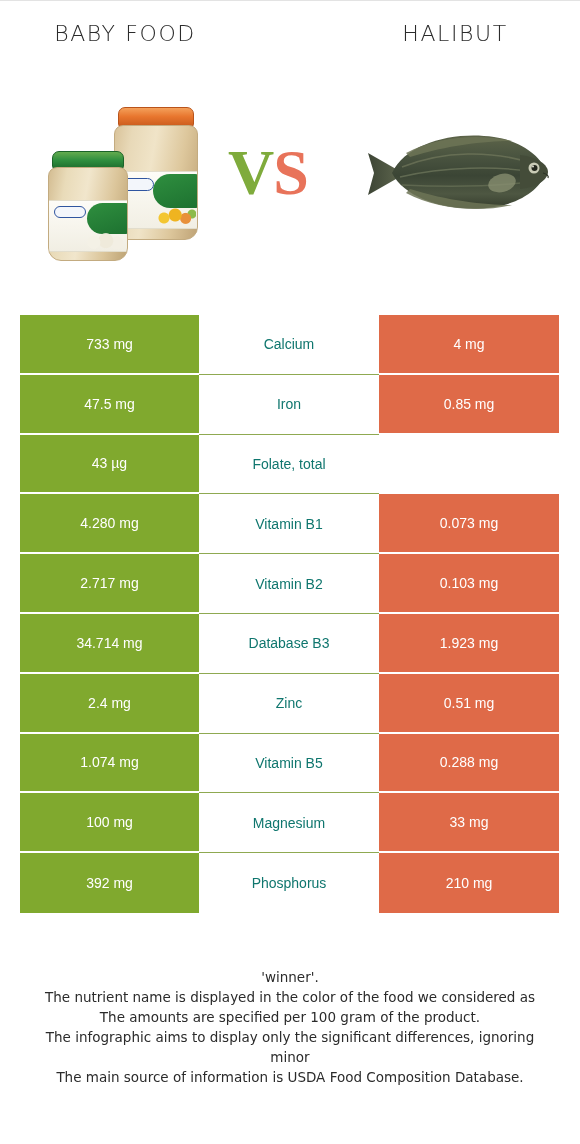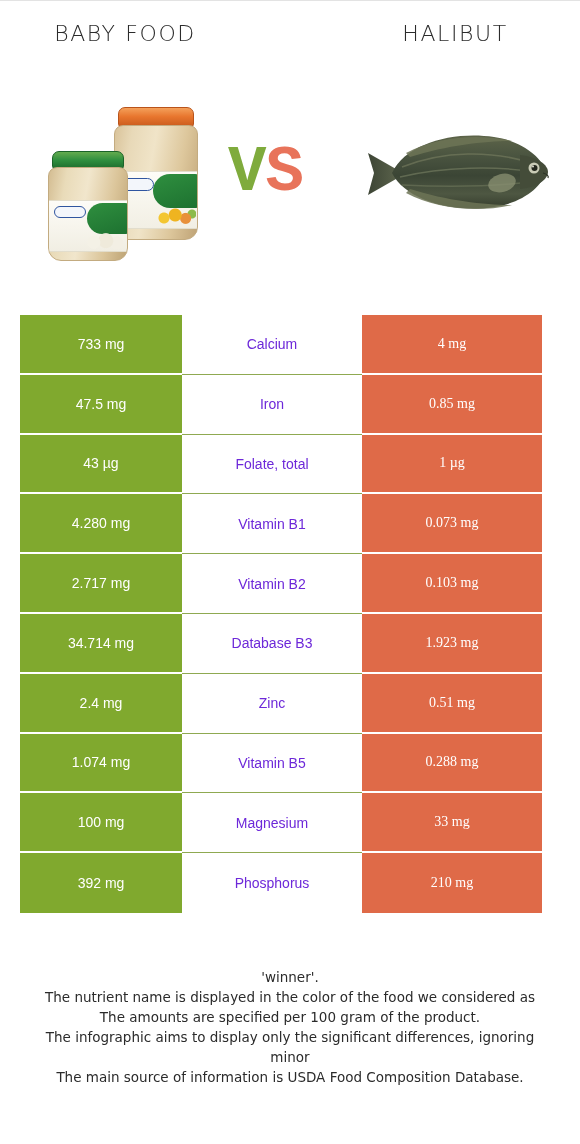--- a/index.html
+++ b/index.html
@@ -181,21 +181,21 @@
 
   
   .vs {
     position: absolute;
     left: 228px;
     top: 52px;
     font-size: 64px;
     font-weight: 700;
     letter-spacing: -1px;
     line-height: 1;
-    font-family: Liberation Mono, monospace;
+    font-family: Liberation Serif, serif;
   }
   .vs .v { color: #7FAB3C; }
   .vs .s { color: #E8735A; }
 
   .fish {
     position: absolute;
     left: 362px;
     top: 38px;
     width: 190px;
     height: 92px;
@@ -216,37 +216,36 @@
     width: 539px;
   }
   .cell {
     display: flex;
     align-items: center;
     justify-content: center;
     font-size: 14px;
     box-sizing: border-box;
   }
   .cell-left {
-    width: 162px;
+    width: 179px;
     background: #80A92E;
     color: #ffffff;
     border-bottom: 2px solid #ffffff;
   }
   .cell-mid {
     width: 180px;
     background: #ffffff;
-    color: #6d28d9;
+    color: #0f766e;
     border-bottom: 1px solid #8fa951;
   }
   .cell-right {
     width: 180px;
     background: #DF6A48;
     color: #ffffff;
     border-bottom: 2px solid #ffffff;
-    font-family: Liberation Serif, serif;
   }
   .row:last-child .cell-left,
   .row:last-child .cell-right { border-bottom: none; }
   .row:last-child .cell-mid { border-bottom: none; }
 
   
   .footer {
     position: absolute;
     left: 28px;
     top: 966px;
@@ -344,21 +343,20 @@
 
   <div class="row">
     <div class="cell cell-left">47.5 mg</div>
     <div class="cell cell-mid">Iron</div>
     <div class="cell cell-right">0.85 mg</div>
   </div>
 
   <div class="row">
     <div class="cell cell-left">43 µg</div>
     <div class="cell cell-mid">Folate, total</div>
-    <div class="cell cell-right">1 µg</div>
   </div>
 
   <div class="row">
     <div class="cell cell-left">4.280 mg</div>
     <div class="cell cell-mid">Vitamin B1</div>
     <div class="cell cell-right">0.073 mg</div>
   </div>
 
   <div class="row">
     <div class="cell cell-left">2.717 mg</div>

